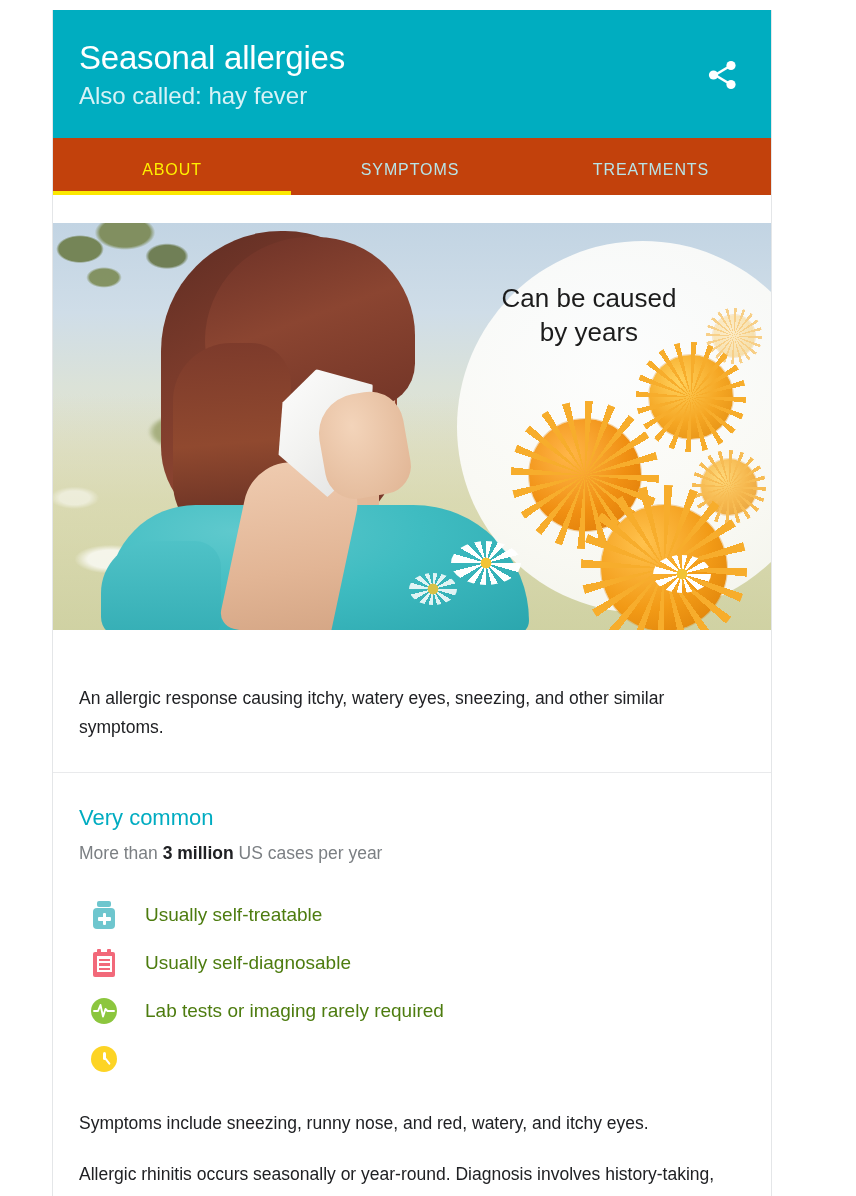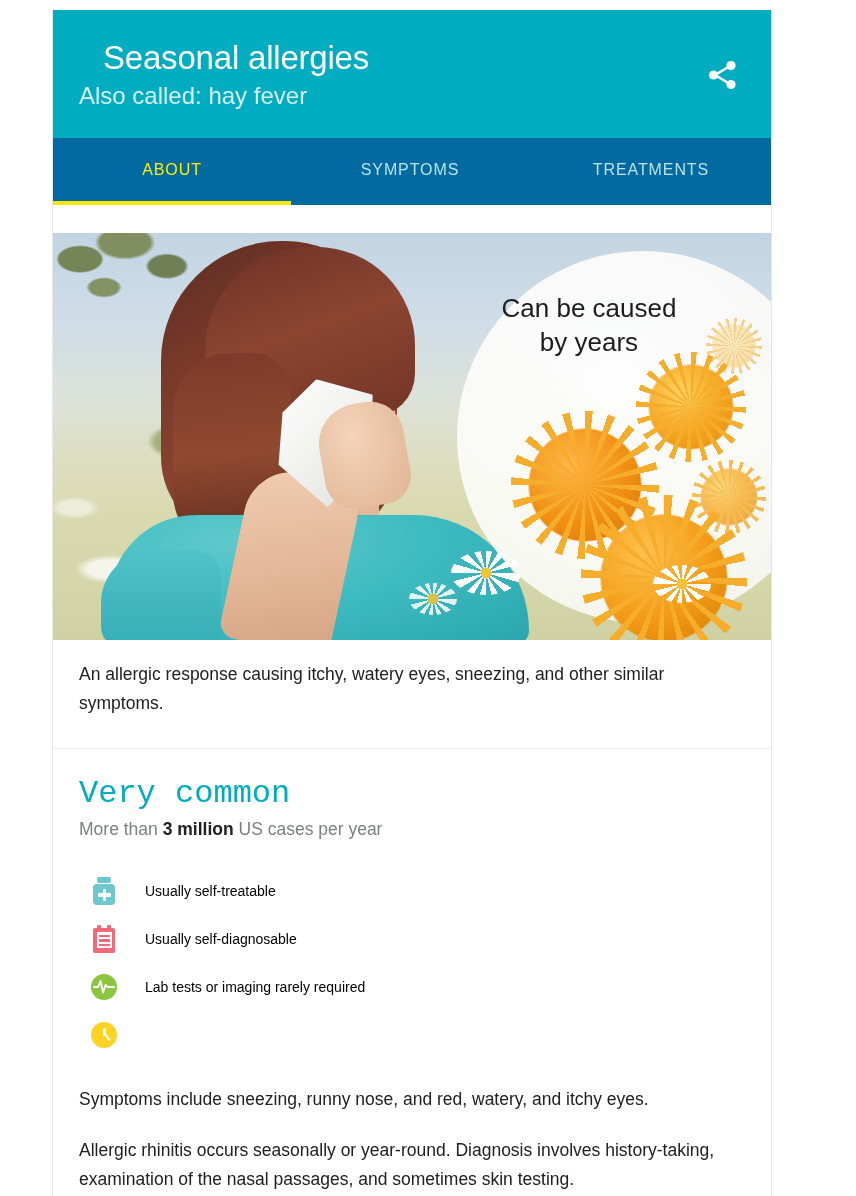--- a/index.html
+++ b/index.html
@@ -28,41 +28,40 @@
     height: 128px;
     background: #00ADC0;
     padding: 28px 26px 0 26px;
   }
   .kp-title {
     color: #ffffff;
     font-size: 33px;
     line-height: 40px;
     font-weight: 400;
     letter-spacing: -0.2px;
-    margin-left: 24px;
   }
   .kp-subtitle {
     margin-top: 7px;
     color: #d7f2f6;
     font-size: 24px;
     line-height: 22px;
     font-weight: 400;
   }
   .share-btn {
     position: absolute;
     right: 30px; top: 48px;
     width: 38px; height: 34px;
     cursor: pointer;
   }
 
   
   .tabbar {
     position: relative;
-    height: 67px;
-    background: #0369a1;
+    height: 57px;
+    background: #c2410c;
     display: flex;
     align-items: flex-start;
     text-align: center;
   }
   .tab {
     height: 63px;
     display: flex;
     align-items: center;
     justify-content: center;
     font-size: 16px;
@@ -243,36 +242,35 @@
       radial-gradient(circle 9px at 50% 50%, #f2c435 0 60%, rgba(242,196,53,0) 62%),
       repeating-conic-gradient(from 0deg at 50% 50%, #ffffff 0deg 16deg, rgba(255,255,255,0) 16deg 30deg);
     border-radius: 50%;
   }
   .daisy.d1 { left: 398px; top: 318px; }
   .daisy.d2 { left: 600px; top: 332px; width: 58px; height: 38px; }
   .daisy.d3 { left: 356px; top: 350px; width: 48px; height: 32px; opacity: .85; }
 
   
   .desc {
-    padding: 20px 26px 30px 26px;
+    padding: 54px 26px 30px 26px;
     border-bottom: 1px solid #e9eaec;
   }
   .desc p {
     font-size: 17.5px;
     line-height: 29px;
     color: #202124;
   }
 
   
   .sect { padding: 30px 26px 0 26px; }
   .prev-title {
     color: #00acc1;
-    font-size: 32px;
+    font-size: 22px;
     line-height: 30px;
-    font-family: Liberation Mono, monospace;
   }
   .prev-sub {
     margin-top: 8px;
     font-size: 17.5px;
     line-height: 24px;
     color: #7b7f83;
   }
   .prev-sub b { color: #202124; font-weight: 700; }
 
   
@@ -283,23 +281,23 @@
     height: 48px;
   }
   .fact-ico {
     width: 36px; min-width: 36px;
     height: 30px;
     margin-left: 8px;
     position: relative;
   }
   .fact-label {
     margin-left: 22px;
-    font-size: 14px;
+    font-size: 19px;
     line-height: 24px;
-    color: #000000;
+    color: #4d7c0f;
   }
 
   
   .ic-bottle { position: absolute; left: 6px; top: 1px; width: 22px; height: 28px; }
   .ic-bottle .cap {
     position: absolute; left: 4px; top: 0; width: 14px; height: 6px;
     background: #6ec6ce; border-radius: 2px;
   }
   .ic-bottle .body {
     position: absolute; left: 0; top: 7px; width: 22px; height: 21px;

